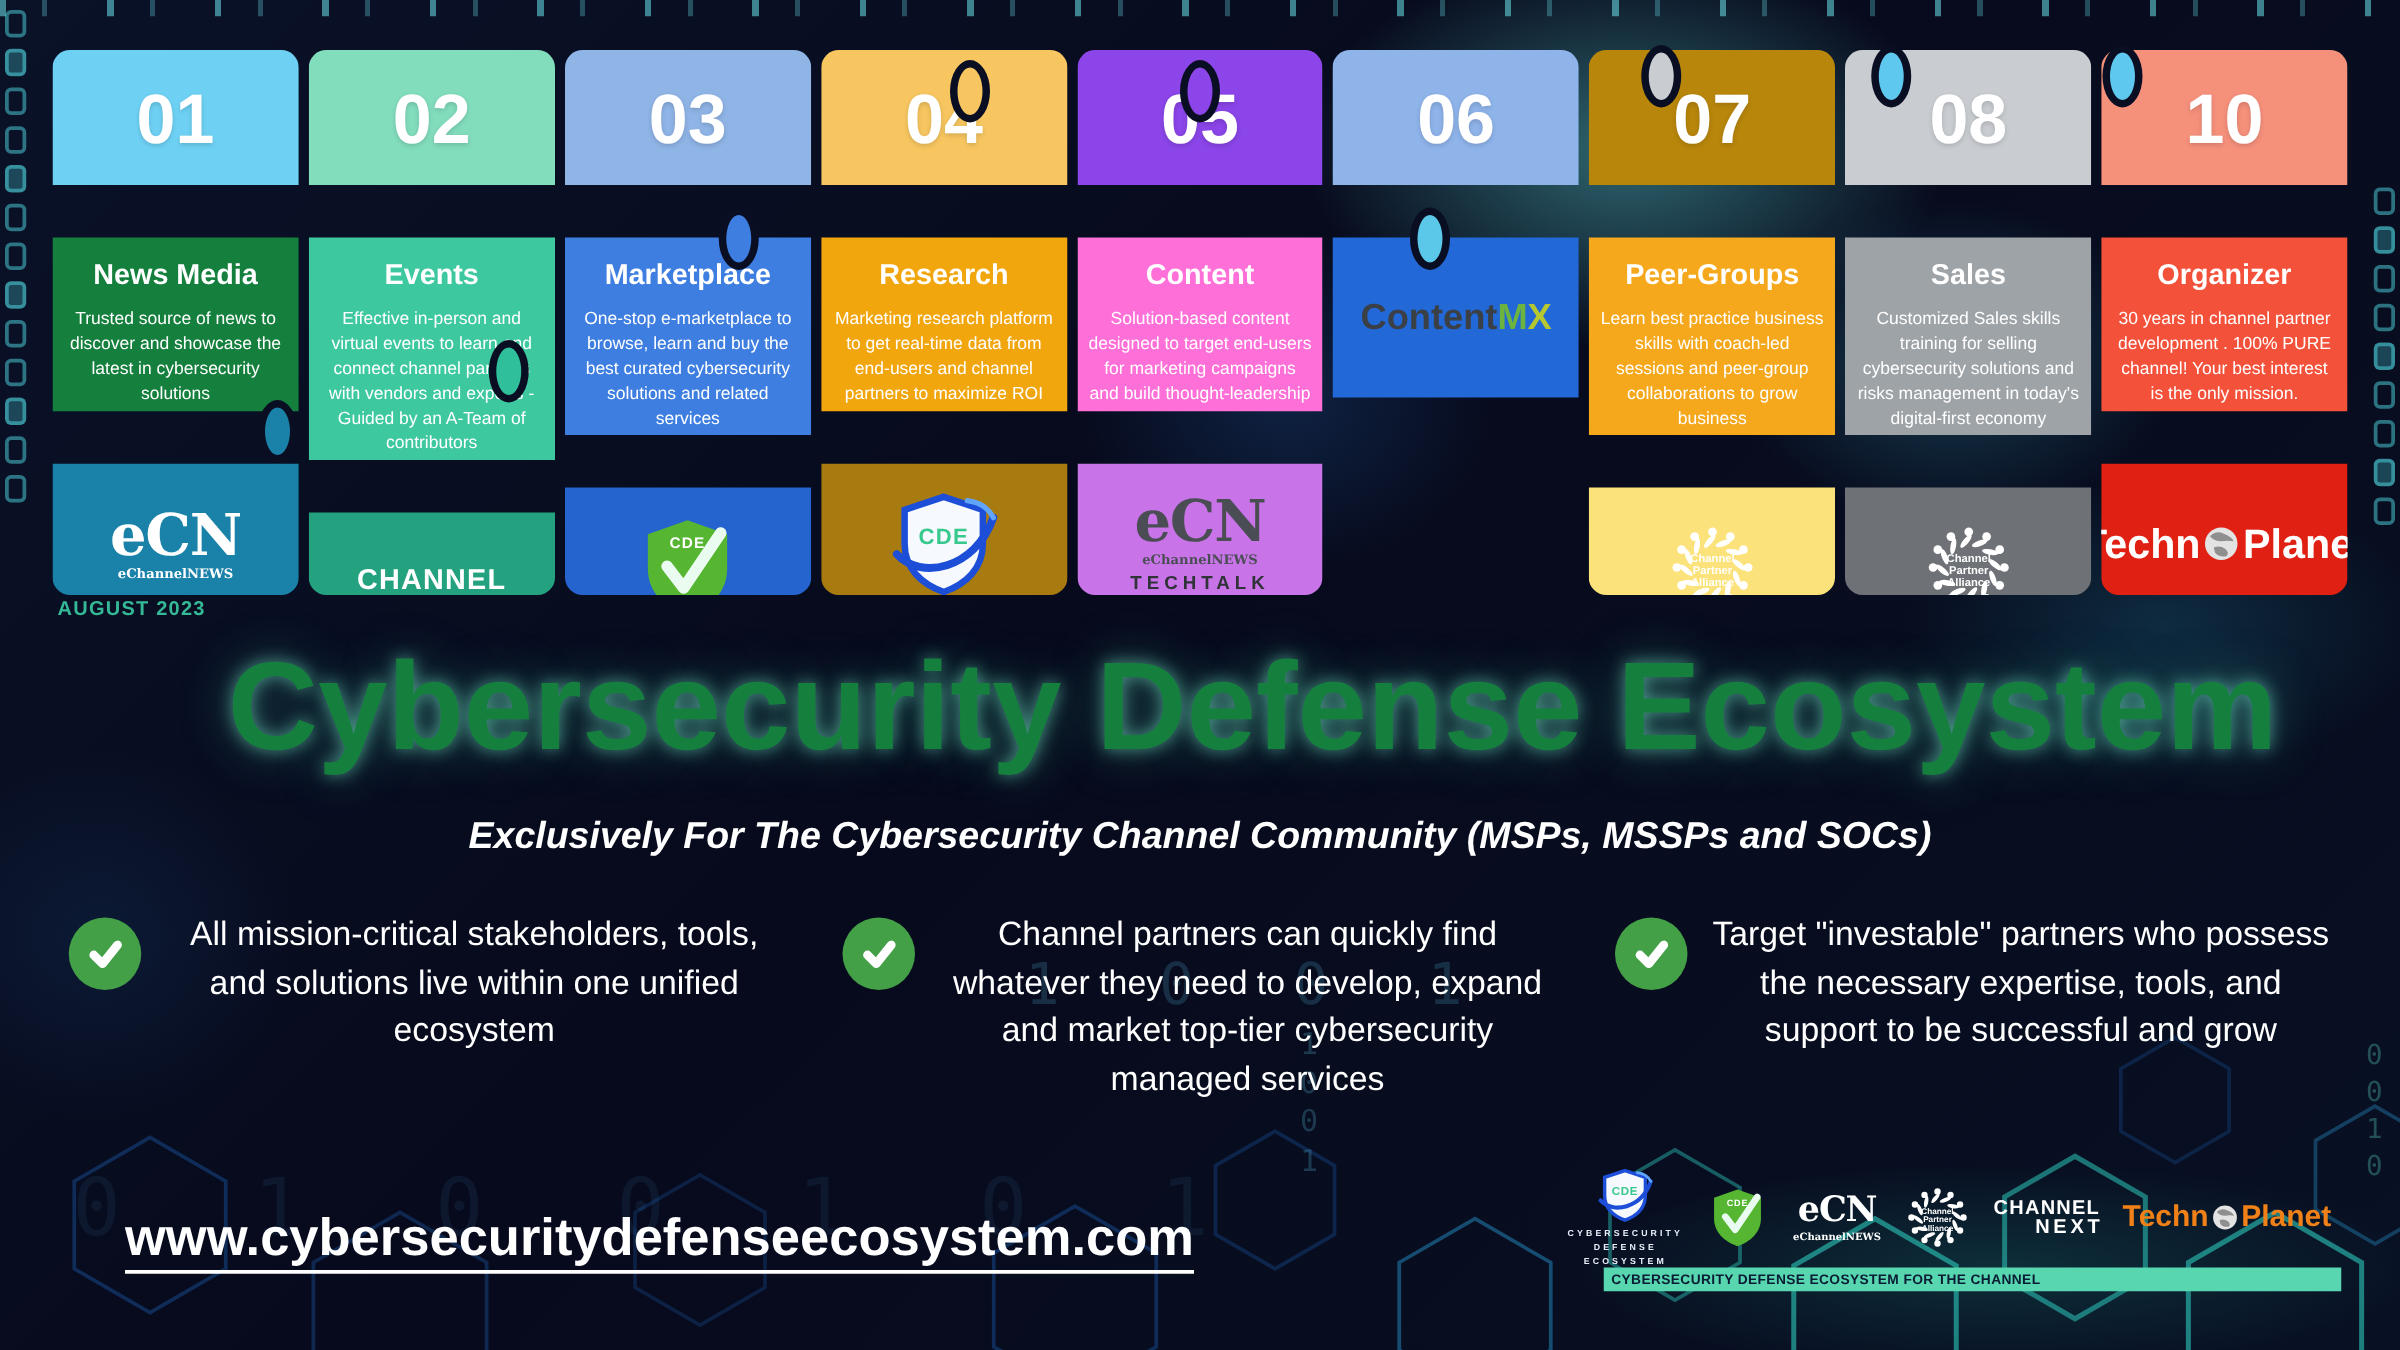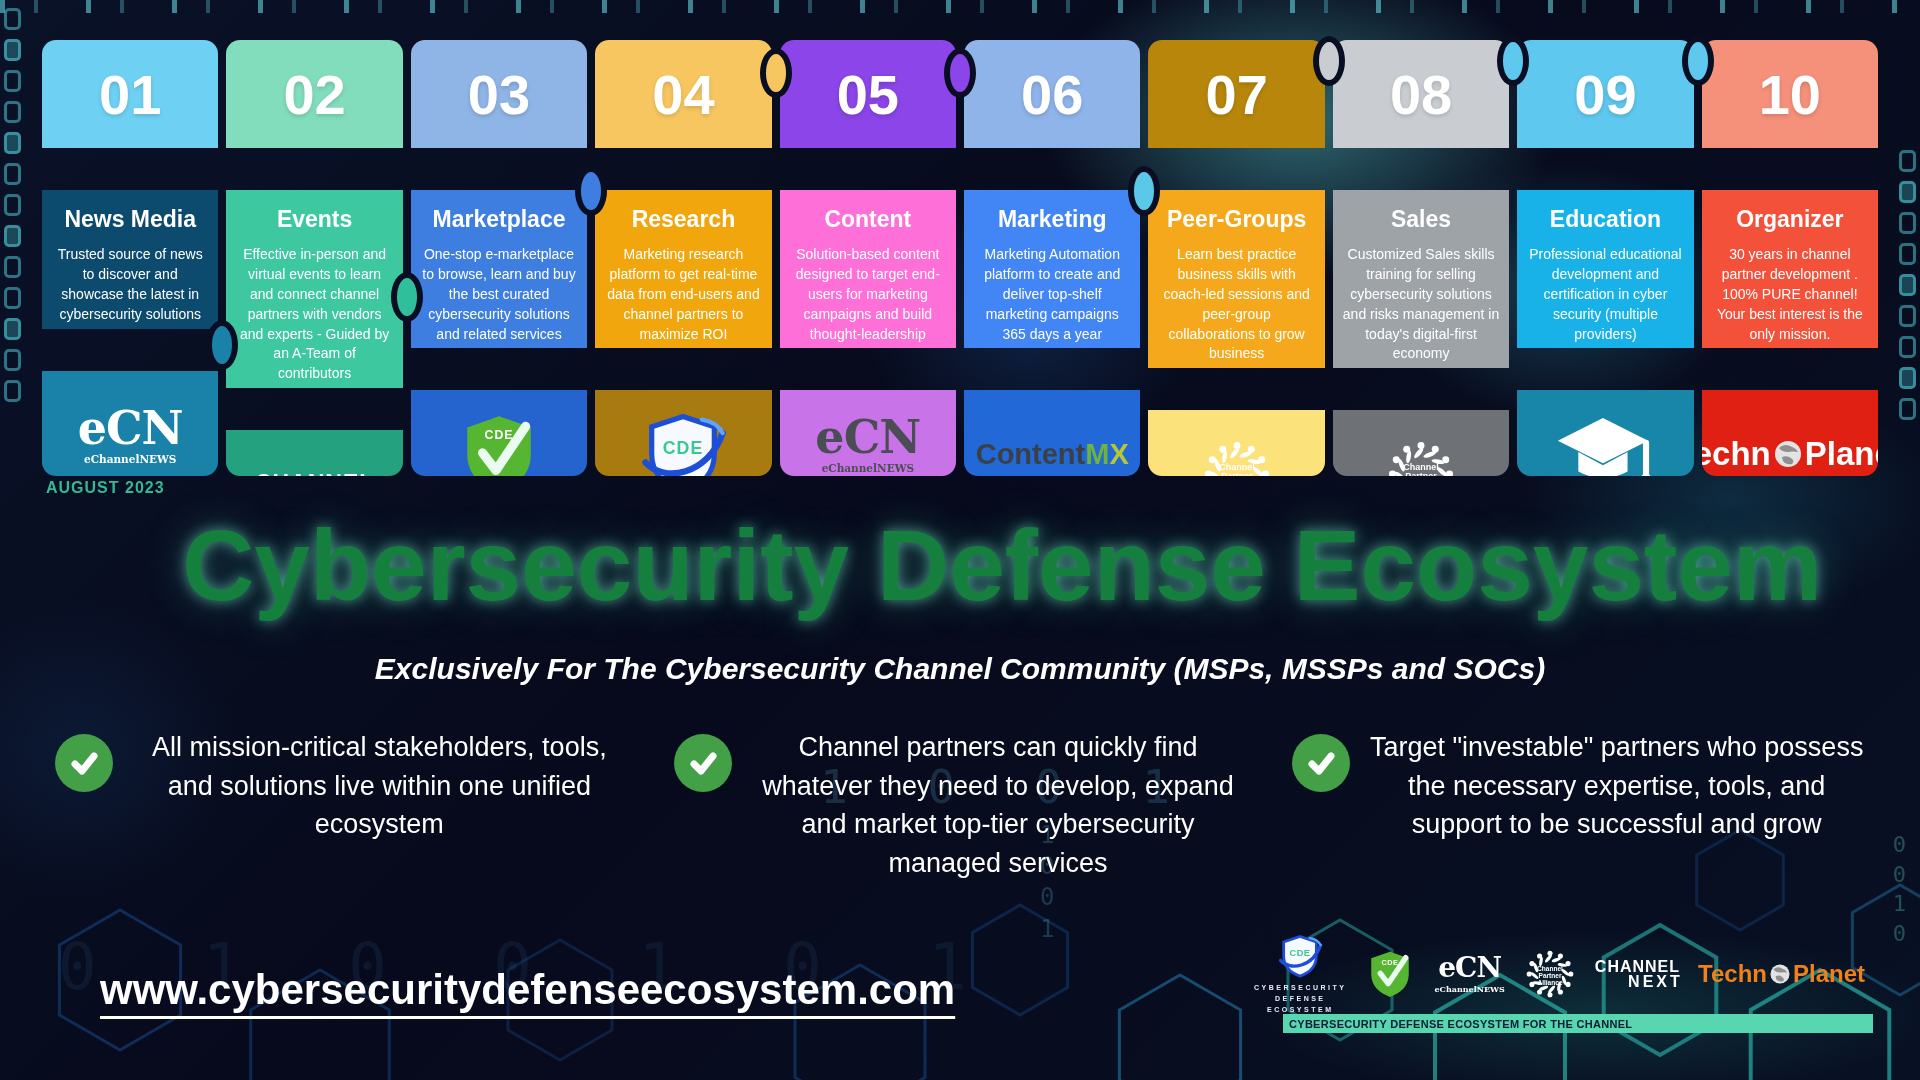--- a/index.html
+++ b/index.html
@@ -131,21 +131,21 @@
     <polygon points="1783.3,55.0 1783.3,105.0 1740.0,130.0 1696.7,105.0 1696.7,55.0 1740.0,30.0 " fill="none" stroke="#1b55a0" stroke-width="3" opacity="0.3"></polygon>
   </svg>
 <div class="bin" id="bin1">1 0 0 1</div>
 <div class="bin" id="bin2">1<br>0<br>0<br>1</div>
 <div class="bin" id="bin3">0 1 0 0 1 0 1</div>
 <div class="bin" id="bin4">0<br>0<br>1<br>0</div>
 
 <div id="cards-row">
     <div class="card">
        <div class="card-num" style="background:#6ed1f4">01</div>
-       <div class="card-body" style="background:#0c4a6e">
+       <div class="card-body" style="background:#15803d">
          <div class="card-title">News Media</div>
          <div class="card-desc">Trusted source of news to discover and showcase the latest in cybersecurity solutions</div>
        </div>
        <div class="card-logo" style="background:#1a82a8">
         <div class="logo-ecn ">
           <div class="ecn-main">eCN</div>
           <div class="ecn-sub">eChannelNEWS</div>
         </div>
       </div>
      </div>
@@ -200,24 +200,20 @@
        <div class="card-logo" style="background:#c873e8">
         <div class="logo-ecn dark">
           <div class="ecn-main">eCN</div>
           <div class="ecn-sub">eChannelNEWS</div>
           <div class="ecn-tech">TECHTALK</div>
         </div>
       </div>
      </div>
     <div class="card">
        <div class="card-num" style="background:#8fb4ea">06</div>
-       <div class="card-body" style="background:#4285f4">
-         <div class="card-title">Marketing</div>
-         <div class="card-desc">Marketing Automation platform to create and deliver top-shelf marketing campaigns 365 days a year</div>
-       </div>
        <div class="card-logo" style="background:#2268d6">
         <div class="logo-cmx"><span class="cmx-1">Content</span><span class="cmx-2">M</span><span class="cmx-3">X</span></div>
       </div>
      </div>
     <div class="card">
        <div class="card-num" style="background:#b8860b">07</div>
        <div class="card-body" style="background:#f5a81c">
          <div class="card-title">Peer-Groups</div>
          <div class="card-desc">Learn best practice business skills with coach-led sessions and peer-group collaborations to grow business</div>
        </div>
@@ -281,35 +277,20 @@
           <ellipse cx="32.9" cy="15.1" rx="6.2" ry="2.1" fill="#fff" transform="rotate(310 32.9 15.1)"></ellipse>
           <circle cx="35.0" cy="8.0" r="3.3" fill="#fff"></circle>
           <ellipse cx="43.2" cy="16.7" rx="6.2" ry="2.1" fill="#fff" transform="rotate(340 43.2 16.7)"></ellipse>
           <circle cx="48.5" cy="11.6" r="3.3" fill="#fff"></circle>
           <ellipse cx="51.2" cy="23.3" rx="6.2" ry="2.1" fill="#fff" transform="rotate(370 51.2 23.3)"></ellipse>
           <circle cx="58.4" cy="21.5" r="3.3" fill="#fff"></circle>
           <ellipse cx="54.9" cy="32.9" rx="6.2" ry="2.1" fill="#fff" transform="rotate(400 54.9 32.9)"></ellipse>
     <text x="35" y="31" text-anchor="middle" font-size="8.5" font-weight="bold" fill="#fff">Channel</text>
     <text x="35" y="40" text-anchor="middle" font-size="8.5" font-weight="bold" fill="#fff">Partner</text>
     <text x="35" y="49" text-anchor="middle" font-size="8.5" font-weight="bold" fill="#fff">Alliance</text>
-        </svg>
-      </div>
-     </div>
-    <div class="card">
-       <div class="card-num" style="background:#5fc8ef">09</div>
-       <div class="card-body" style="background:#18b2e8">
-         <div class="card-title">Education</div>
-         <div class="card-desc">Professional educational development and certification in cyber security (multiple providers)</div>
-       </div>
-       <div class="card-logo" style="background:#1886a8">
-        <svg width="100" height="80" viewBox="0 0 96 78">
-        <polygon points="46,4 90,26 46,48 2,26" fill="#fff"></polygon>
-        <path d="M22 37 L22 56 Q46 69 70 56 L70 37 L46 50 Z" fill="#fff"></path>
-        <path d="M88 28 L88 60" stroke="#fff" stroke-width="6" stroke-linecap="round"></path>
-        <circle cx="88" cy="63" r="5" fill="#fff"></circle>
         </svg>
       </div>
      </div>
     <div class="card">
        <div class="card-num" style="background:#f5907b">10</div>
        <div class="card-body" style="background:#f4513a">
          <div class="card-title">Organizer</div>
          <div class="card-desc">30 years in channel partner development . 100% PURE channel! Your best interest is the only mission.</div>
        </div>
        <div class="card-logo" style="background:#e02012">

